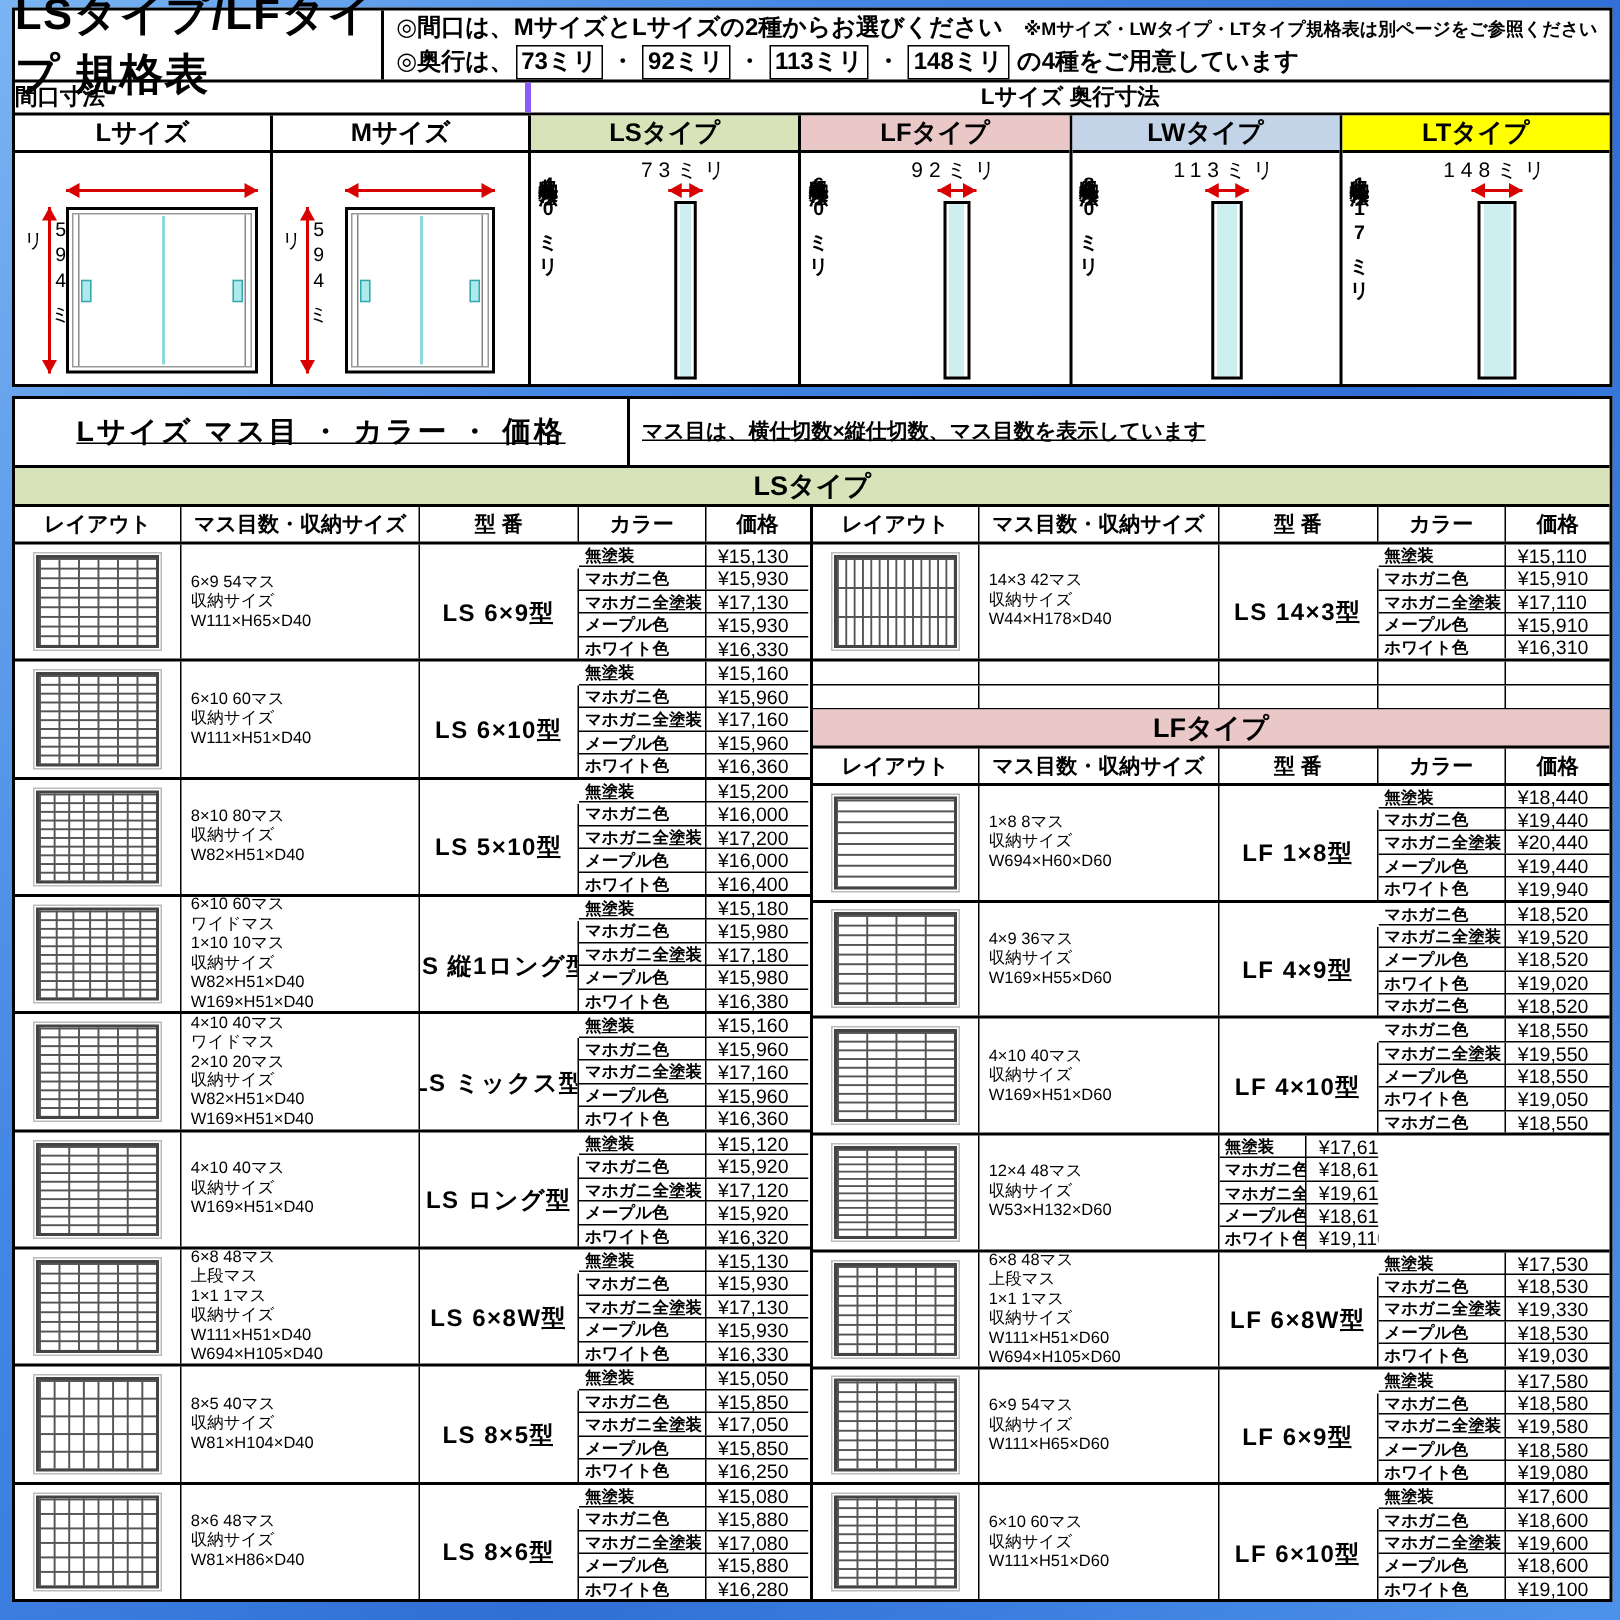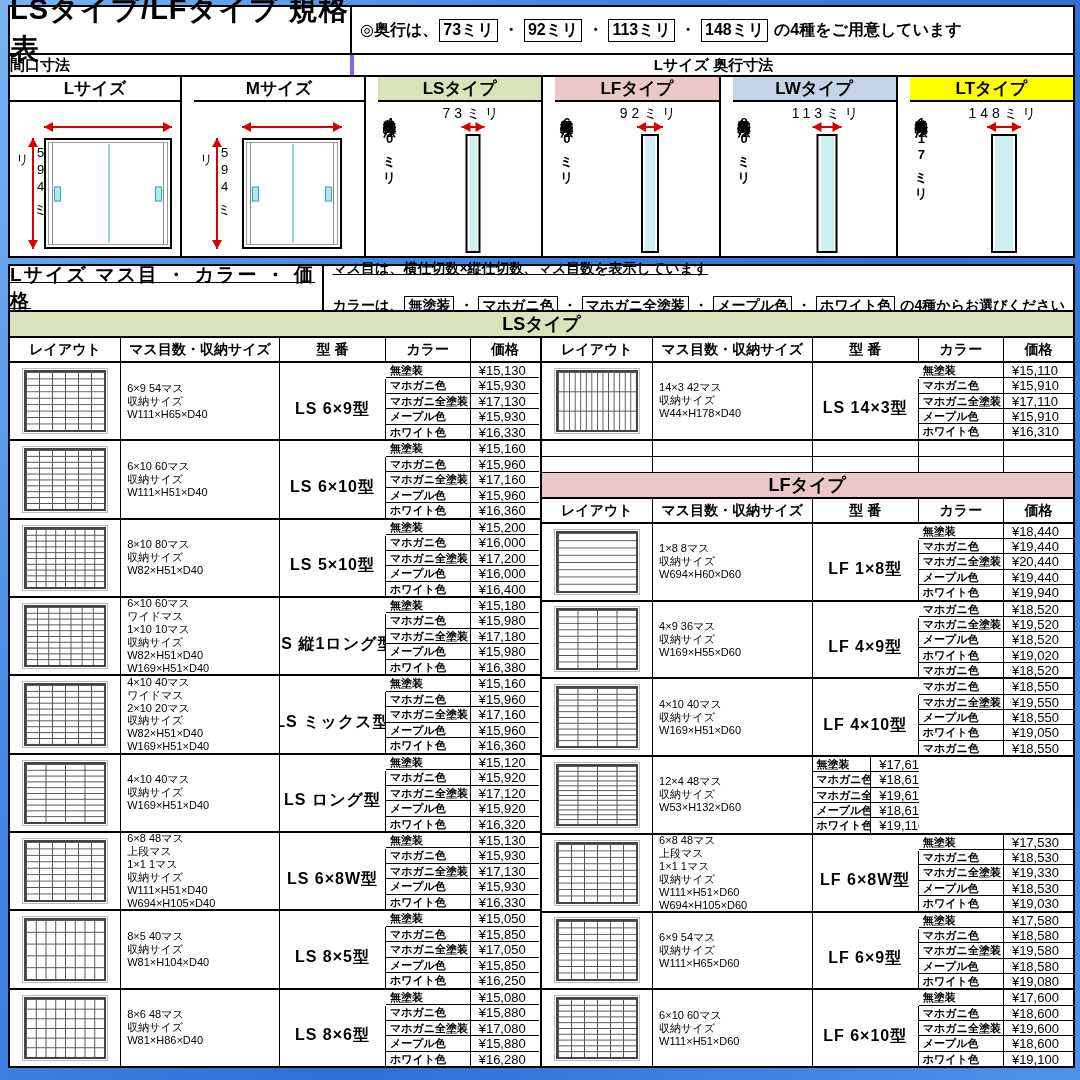--- a/index.html
+++ b/index.html
@@ -16,21 +16,21 @@
   .t-header{height:46px;display:flex;border-bottom:2px solid #000;}
   .title-cell{width:340px;border-right:2px solid #000;display:flex;align-items:center;justify-content:center;font-size:29px;font-weight:bold;letter-spacing:1px;}
   .notes-cell{flex:1;padding:2px 8px;font-weight:bold;display:flex;flex-direction:column;justify-content:center;gap:1px;}
   .note-l1,.note-l2{font-size:16px;white-space:nowrap;}
   .note-sub{font-size:12px;margin-left:14px;}
   .mini-box{display:inline-block;border:1px solid #000;padding:0 3px;margin:0 1px;}
   .dotsep{margin:0 4px;}
   .sec-row{height:20px;display:flex;border-bottom:2px solid #000;font-weight:bold;font-size:15px;line-height:19px;}
   .w-sec{width:340px;border-right:4px solid #8b5cf6;text-align:left;}
   .d-sec{flex:1;text-align:center;}
-  .cols{flex:1;display:flex;min-height:0;gap:12px;}
+  .cols{flex:1;display:flex;min-height:0;}
   .col{display:flex;flex-direction:column;border-right:2px solid #000;min-width:0;}
   .col:last-child{border-right:none;}
   .wcol{width:170px;}
   .dcol{flex:1;}
   .col-head{height:23px;border-bottom:2px solid #000;text-align:center;font-weight:bold;font-size:17px;line-height:23px;}
   .col-body{flex:1;position:relative;}
 
   
   .wlabel{position:absolute;top:3px;left:30px;right:4px;text-align:center;font-size:14px;letter-spacing:5px;white-space:nowrap;margin-top:47px;}
   .arr-h{position:relative;height:2px;background:#d80000;}
@@ -93,20 +93,23 @@
 </style>
 </head>
 <body>
 
 <div class="canvas">
 
   <div class="panel top-panel">
     <div class="t-header">
       <div class="title-cell">LSタイプ/LFタイプ 規格表</div>
       <div class="notes-cell">
+        <div class="note-l1">
+          <span>◎間口は、MサイズとLサイズの2種からお選びください</span><span class="note-sub">※Mサイズ・LWタイプ・LTタイプ規格表は別ページをご参照ください</span>
+        </div>
         <div class="note-l2">
           <span>◎奥行は、</span><span id="depth-list"><span class="mini-box">73ミリ</span><span class="dotsep">・</span><span class="mini-box">92ミリ</span><span class="dotsep">・</span><span class="mini-box">113ミリ</span><span class="dotsep">・</span><span class="mini-box">148ミリ</span></span> <span>の4種をご用意しています</span>
         </div>
       </div>
     </div>
     <div class="sec-row">
       <div class="w-sec">間口寸法</div>
       <div class="d-sec">Lサイズ 奥行寸法</div>
     </div>
     <div class="cols" id="cols">
@@ -179,23 +182,20 @@
           </div>
         </div>
       </div>
   </div>
 
   <div class="panel bottom-panel">
     <div class="ph-row">
       <div class="ph-title">Lサイズ マス目 ・ カラー ・ 価格</div>
       <div class="ph-notes">
         <div>マス目は、横仕切数×縦仕切数、マス目数を表示しています</div>
-        <div>
-          <span>カラーは、</span><span id="color-list"><span class="mini-box">無塗装</span><span class="dotsep">・</span><span class="mini-box">マホガニ色</span><span class="dotsep">・</span><span class="mini-box">マホガニ全塗装</span><span class="dotsep">・</span><span class="mini-box">メープル色</span><span class="dotsep">・</span><span class="mini-box">ホワイト色</span></span> <span>の4種からお選びください</span>
-        </div>
       </div>
     </div>
     <div class="band ls-band" style="background: rgb(216, 227, 185);">LSタイプ</div>
     <div class="tables">
       <div class="half left" id="half-left">
           <div class="thead">
             <div>レイアウト</div>
             <div>マス目数・収納サイズ</div>
             <div>型 番</div>
             <div>カラー</div>

